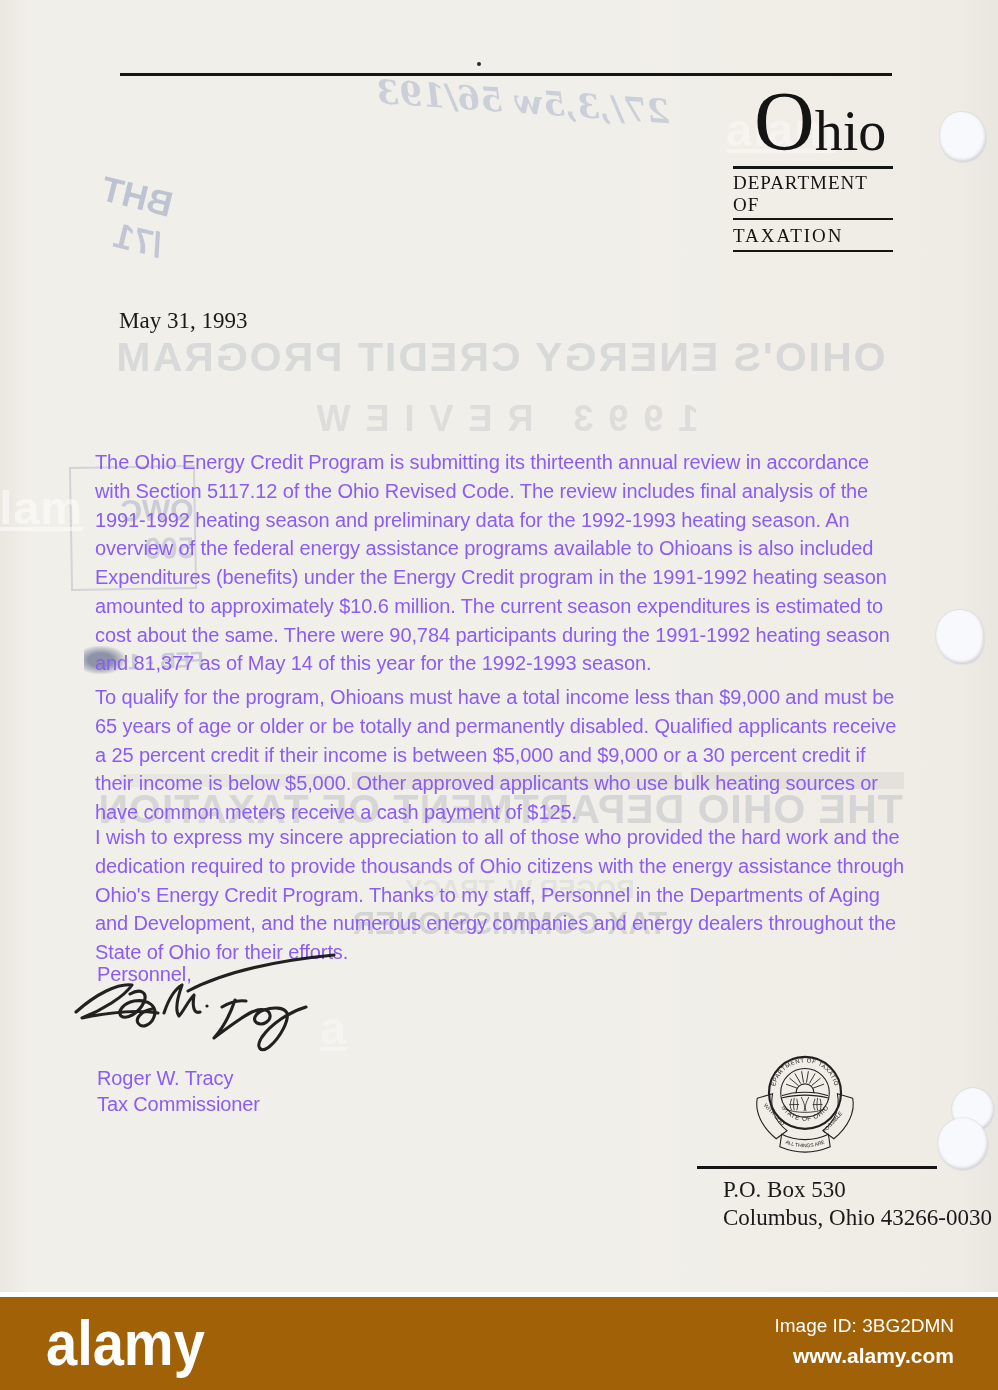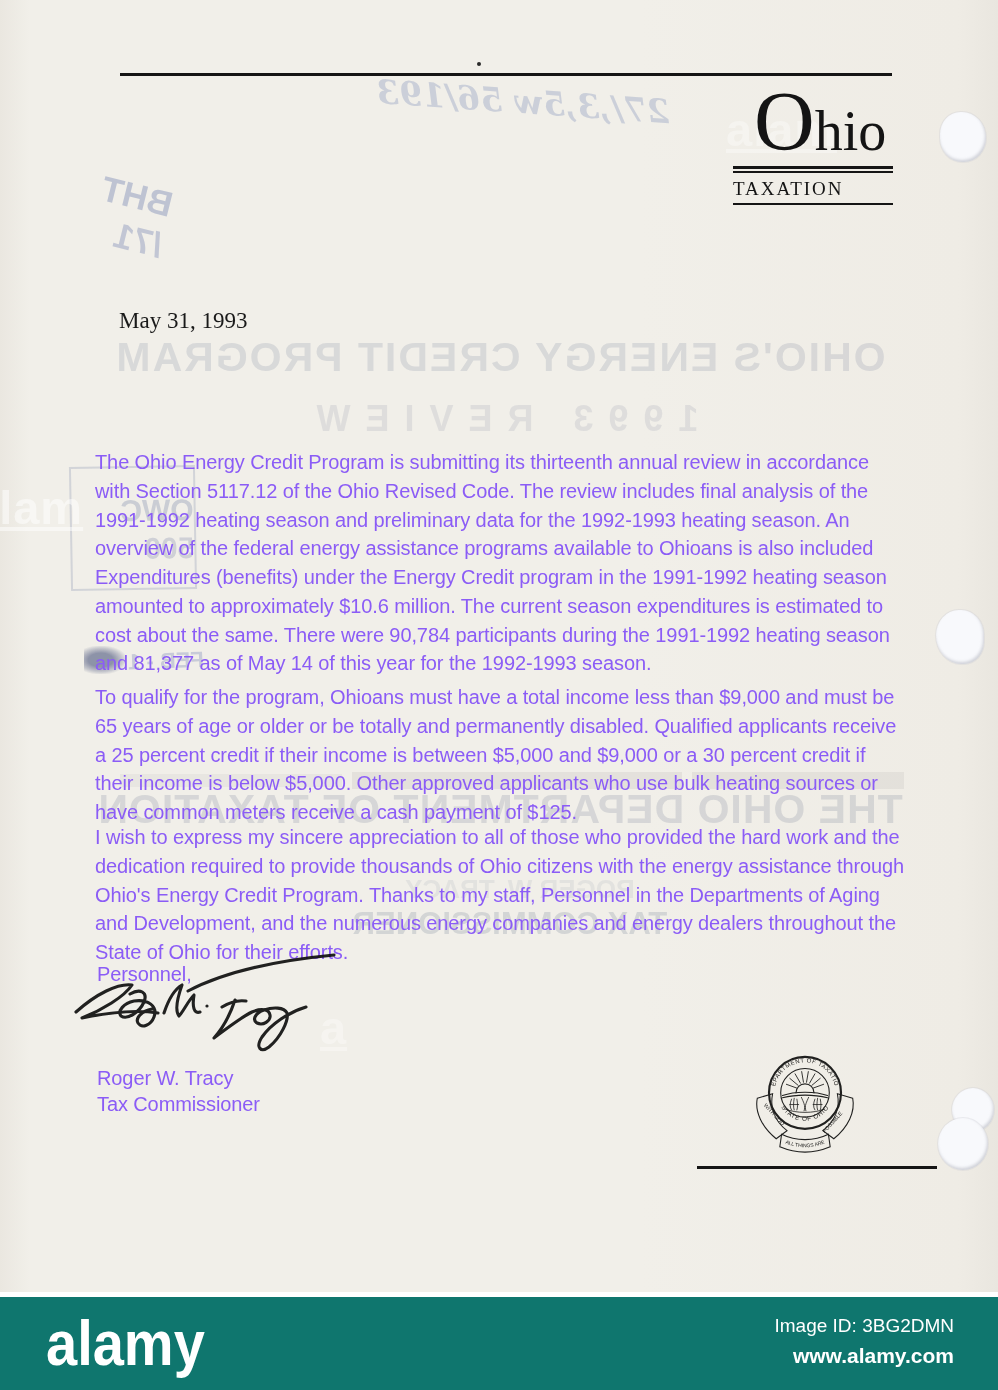--- a/index.html
+++ b/index.html
@@ -21,21 +21,21 @@
   .hole{background:#f8f9fc;border-radius:50%;
         box-shadow:inset -1px -2px 3px rgba(150,152,165,0.40), 0 0 0 1px rgba(205,205,212,0.35);}
   .band{background:#dedcd6;}
   .speck{background:#2a2a2a;border-radius:50%;}
   
   #brand{font-family:"Liberation Serif",serif;color:#141414;line-height:1;}
   #brand .big-o{font-size:84px;}
   #brand .rest{font-size:56px;}
   .lh-small{font-family:"Liberation Serif",serif;color:#141414;font-size:19px;letter-spacing:1px;}
   
-  #bar{left:0;top:1297px;width:998px;height:93px;background:#0f766e;}
+  #bar{left:0;top:1297px;width:998px;height:93px;background:#a16207;}
   #bar .logo{color:#ffffff;font-weight:bold;font-size:56px;letter-spacing:0px;transform:scaleY(1.12);transform-origin:center;}
   #bar .id-line{color:#ffffff;font-size:19px;text-align:right;}
   #bar .url-line{color:#ffffff;font-size:21px;font-weight:bold;text-align:right;}
 </style>
 </head>
 <body>
 
 <div id="canvas">
 
   <div id="page" class="abs"></div>
@@ -72,20 +72,21 @@
   <div class="abs wm-ghost" style="left:320px;top:1000px;color:rgba(255,255,255,0.35);">a</div>
 
   <div class="abs rule" style="left:120px;top:73px;width:772px;height:3px;"></div>
   <div class="abs speck" style="left:477px;top:62px;width:4px;height:4px;"></div>
 
   <div class="abs" style="left:733px;top:80px;width:162px;">
     <div id="brand" style="margin-left:21px;">
       <span class="big-o">O</span><span class="rest">hio</span>
     </div>
     <div class="rule" style="width:160px;height:3px;margin-top:2px;"></div>
+    <div class="lh-small" style="margin-top:3px;">DEPARTMENT OF</div>
     <div class="rule" style="width:160px;height:2px;margin-top:2px;"></div>
     <div class="lh-small" style="margin-top:5px;letter-spacing:2px;">TAXATION</div>
     <div class="rule" style="width:160px;height:2px;margin-top:3px;"></div>
   </div>
 
   <div class="abs serif" style="left:96px;top:308px;font-size:23px;">May 31, 1993</div>
 
 
   <div class="abs body-text" style="left:95px;top:448px;">The Ohio Energy Credit Program is submitting its thirteenth annual review in accordance with Section 5117.12 of the Ohio Revised Code. The review includes final analysis of the 1991-1992 heating season and preliminary data for the 1992-1993 heating season. An overview of the federal energy assistance programs available to Ohioans is also included</div>
   <div class="abs body-text" style="left:95px;top:563px;">Expenditures (benefits) under the Energy Credit program in the 1991-1992 heating season amounted to approximately $10.6 million. The current season expenditures is estimated to cost about the same. There were 90,784 participants during the 1991-1992 heating season and 81,377 as of May 14 of this year for the 1992-1993 season.</div>
@@ -147,20 +148,24 @@
     <path d="M123,58 L106,53 C109,68 104,83 90,94 L102,103 C118,90 126,73 123,58 Z"></path>
     <path d="M44,98 C60,106 80,106 96,98 L98,112 C79,120 61,120 42,112 Z"></path>
     <text font-family="Liberation Sans, sans-serif" font-size="6" fill="#20201f" stroke="none" transform="rotate(48 24 66)" x="24" y="66">WITH GOD</text>
     <text font-family="Liberation Sans, sans-serif" font-size="6" fill="#20201f" stroke="none" transform="rotate(-48 92 97)" x="92" y="97">POSSIBLE</text>
     <text font-family="Liberation Sans, sans-serif" font-size="5.6" fill="#20201f" stroke="none">
       <textPath href="#ribbonArc" startOffset="50%" text-anchor="middle">ALL THINGS ARE</textPath>
     </text>
   </svg>
 
   <div class="abs rule" style="left:697px;top:1166px;width:240px;height:3px;"></div>
+  <div class="abs serif" style="left:700px;top:1176px;font-size:23px;line-height:28px;">
+    <div>P.O. Box 530</div>
+    <div>Columbus, Ohio 43266-0030</div>
+  </div>
 
   <div class="abs hole" style="left:940px;top:112px;width:46px;height:50px;border-radius:46% 54% 50% 50%;"></div>
   <div class="abs hole" style="left:936px;top:610px;width:48px;height:54px;border-radius:50% 50% 44% 56%;"></div>
   <div class="abs" style="left:934px;top:1088px;width:62px;height:84px;">
     <div class="hole abs" style="left:18px;top:0;width:42px;height:44px;"></div>
     <div class="hole abs" style="left:4px;top:30px;width:50px;height:52px;"></div>
   </div>
 
   <div id="bar" class="abs">
     <div class="abs logo" style="left:46px;top:14px;">alamy</div>

